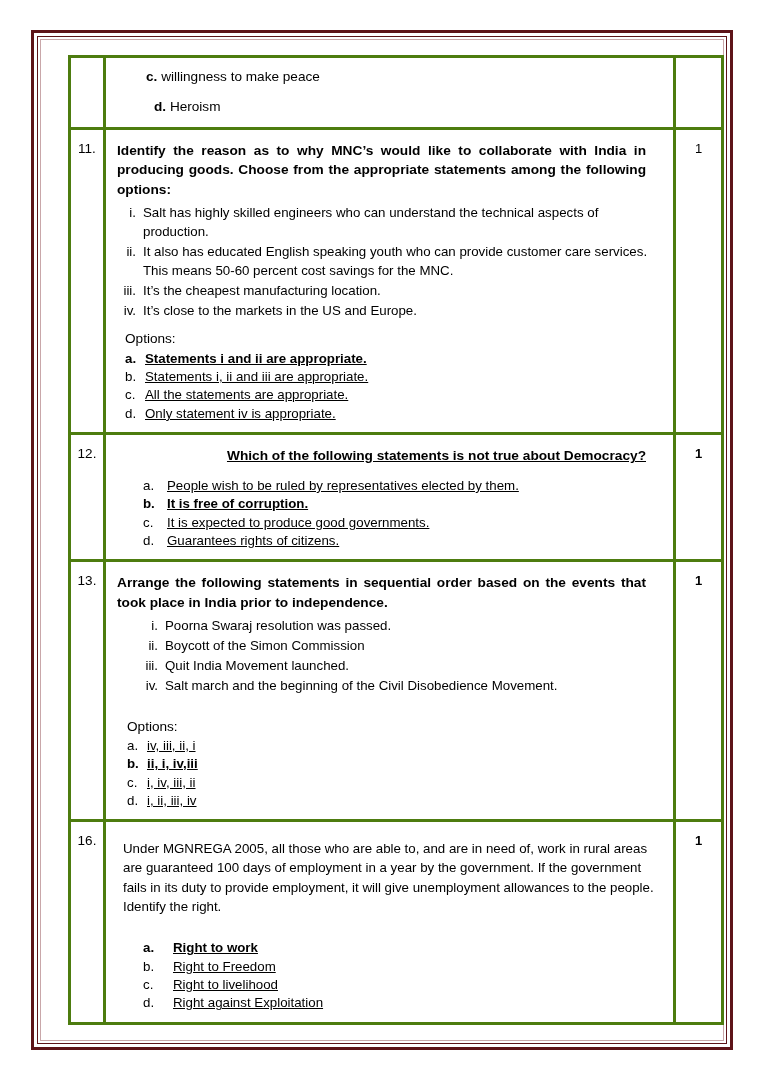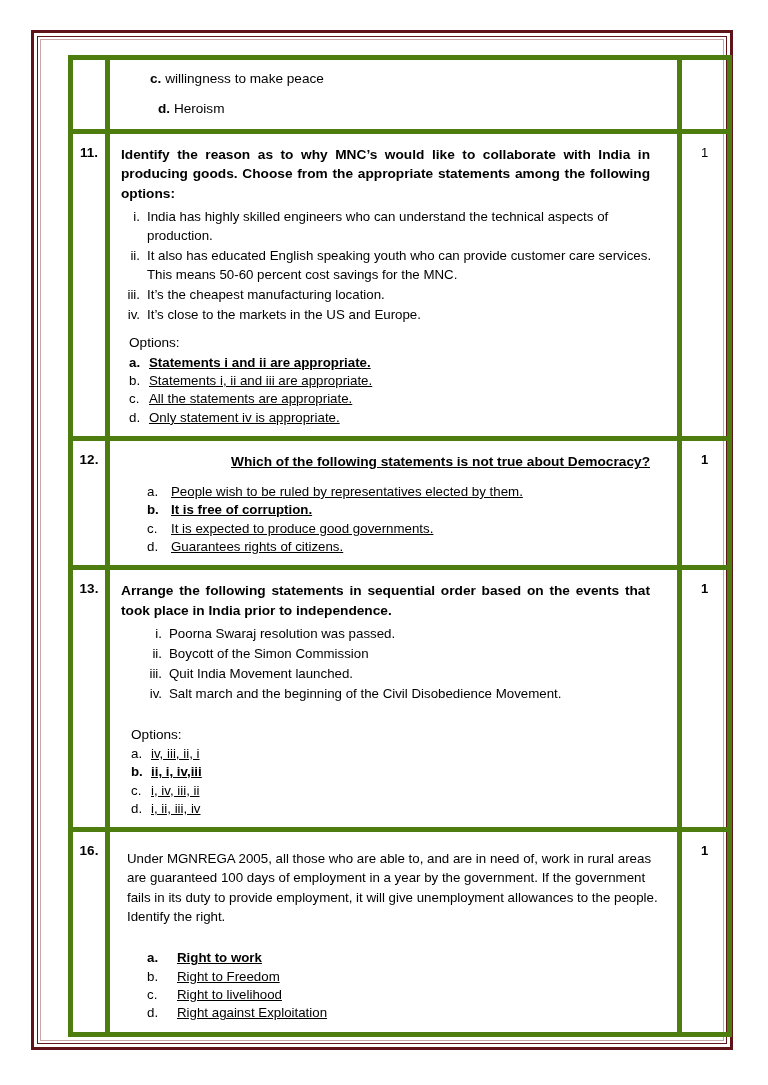--- a/index.html
+++ b/index.html
@@ -49,32 +49,32 @@
   
   .qtable {
     position: absolute;
     left: 68px;
     top: 55px;
     width: 644px;
     border-collapse: collapse;
     table-layout: fixed;
   }
   .qtable td {
-    border: 5px solid #4d7c0f;
+    border: 3px solid #4d7c0f;
     vertical-align: top;
     padding: 0;
   }
   .col-num   { width: 32px; }
   .col-body  { width: 567px; }
   .col-marks { width: 45px; }
 
   .cell-num {
     text-align: center;
     font-size: 13.5px;
-    font-weight: bold;
+    font-weight: normal;
     padding: 11px 2px 6px 2px;
     line-height: 1.25;
   }
   .cell-marks {
     text-align: center;
     font-size: 13px;
     padding: 11px 2px 6px 2px;
     line-height: 1.25;
   }
   .cell-marks.bold { font-weight: bold; }
@@ -200,21 +200,21 @@
     <tr>
       <td class="col-num">
         <div class="cell-num">11.</div>
       </td>
       <td class="col-body">
         <div class="cell-body">
           <div class="stem">Identify the reason as to why MNC’s would like to collaborate with India in producing goods. Choose from the appropriate statements among the following options:</div>
           <ul class="roman-list">
             <li>
               <span class="rmark">i.</span>
-              <span class="rtext">India has highly skilled engineers who can understand the technical aspects of production.</span>
+              <span class="rtext">Salt has highly skilled engineers who can understand the technical aspects of production.</span>
             </li>
             <li>
               <span class="rmark">ii.</span>
               <span class="rtext">It also has educated English speaking youth who can provide customer care services. This means 50-60 percent cost savings for the MNC.</span>
             </li>
             <li>
               <span class="rmark">iii.</span>
               <span class="rtext">It’s the cheapest manufacturing location.</span>
             </li>
             <li>

